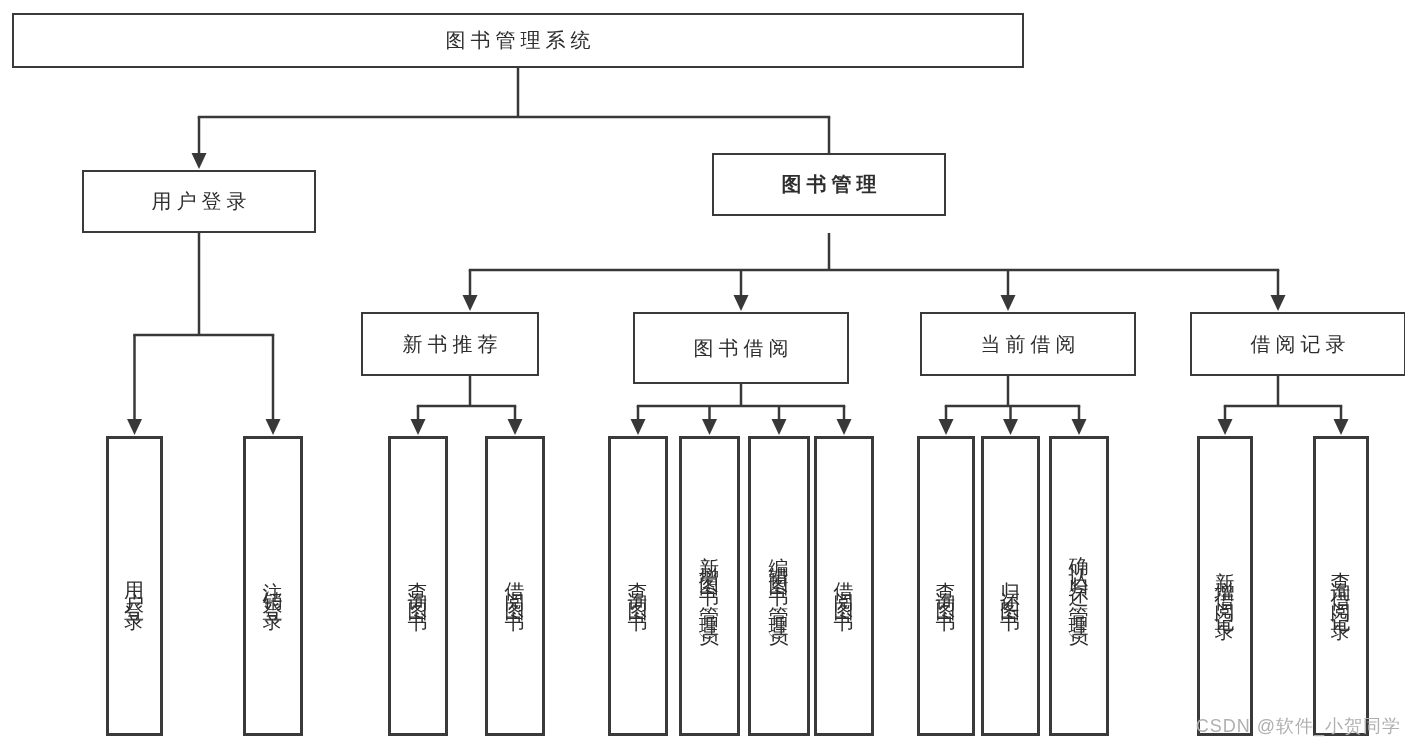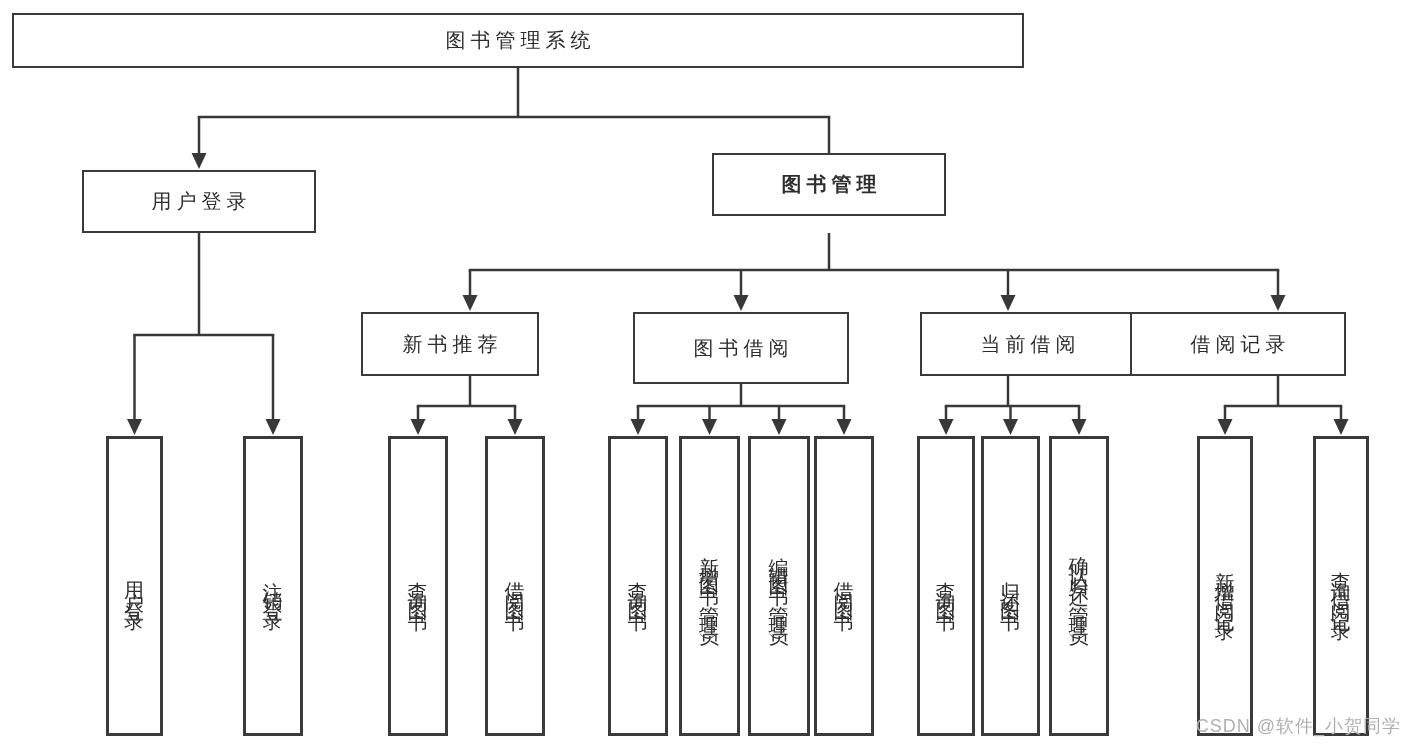--- a/index.html
+++ b/index.html
@@ -145,21 +145,21 @@
 
   <div class="box" style="left:361px; top:312px; width:178px; height:64px;">
     <span class="hlabel">新书推荐</span>
   </div>
   <div class="box" style="left:633px; top:312px; width:216px; height:72px;">
     <span class="hlabel">图书借阅</span>
   </div>
   <div class="box" style="left:900px; top:312px; width:216px; height:64px;margin-left:20px;">
     <span class="hlabel">当前借阅</span>
   </div>
-  <div class="box" style="left:1130px; top:312px; width:216px; height:64px;">
+  <div class="box" style="left:1190px; top:312px; width:216px; height:64px;">
     <span class="hlabel">借阅记录</span>
   </div>
 
   <div class="leaf" style="left:106px; width:57px;">
     <span class="vtext">用户登录</span>
   </div>
   <div class="leaf" style="left:243px; width:60px;">
     <span class="vtext">注销登录</span>
   </div>
 

